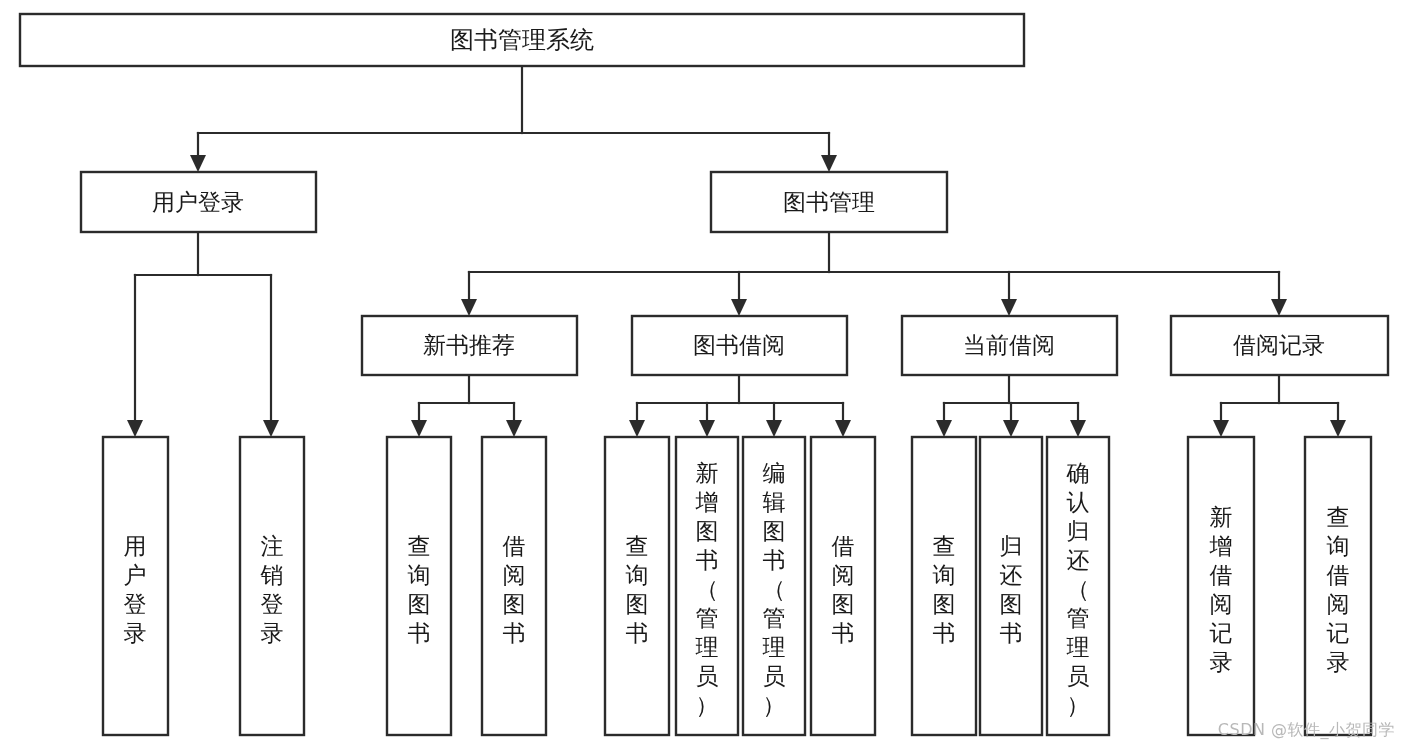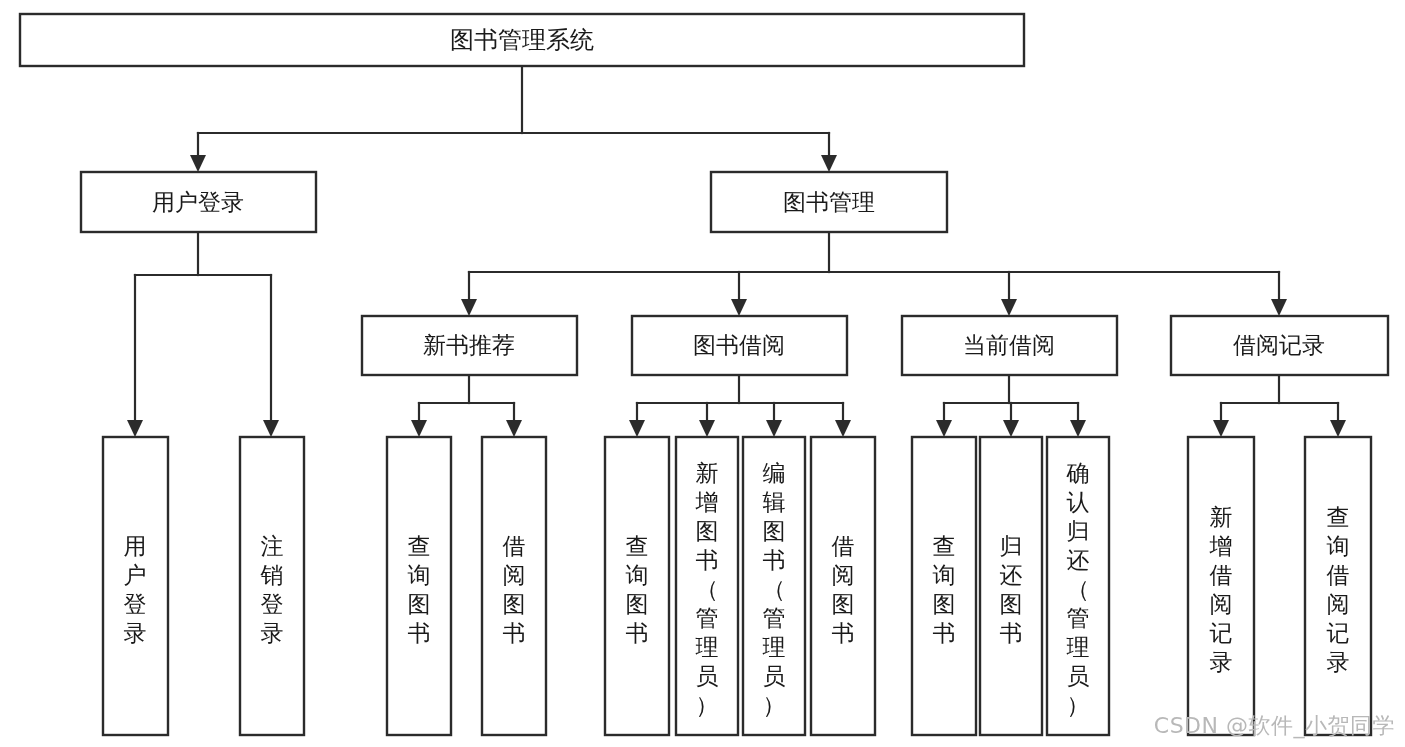--- a/index.html
+++ b/index.html
@@ -54,21 +54,21 @@
   }
   .label-v {
     font-size: 23px;
     text-anchor: middle;
   }
   .watermark {
     position: absolute;
     right: 10px;
     bottom: 6px;
     font-family: "DejaVu Sans", "Liberation Sans", sans-serif;
-    font-size: 22px;
+    font-size: 16px;
     color: #b8b8b8;
     letter-spacing: 0.5px;
     white-space: nowrap;
     pointer-events: none;
   }
 </style>
 </head>
 <body>
 
 <div id="diagram-root">

